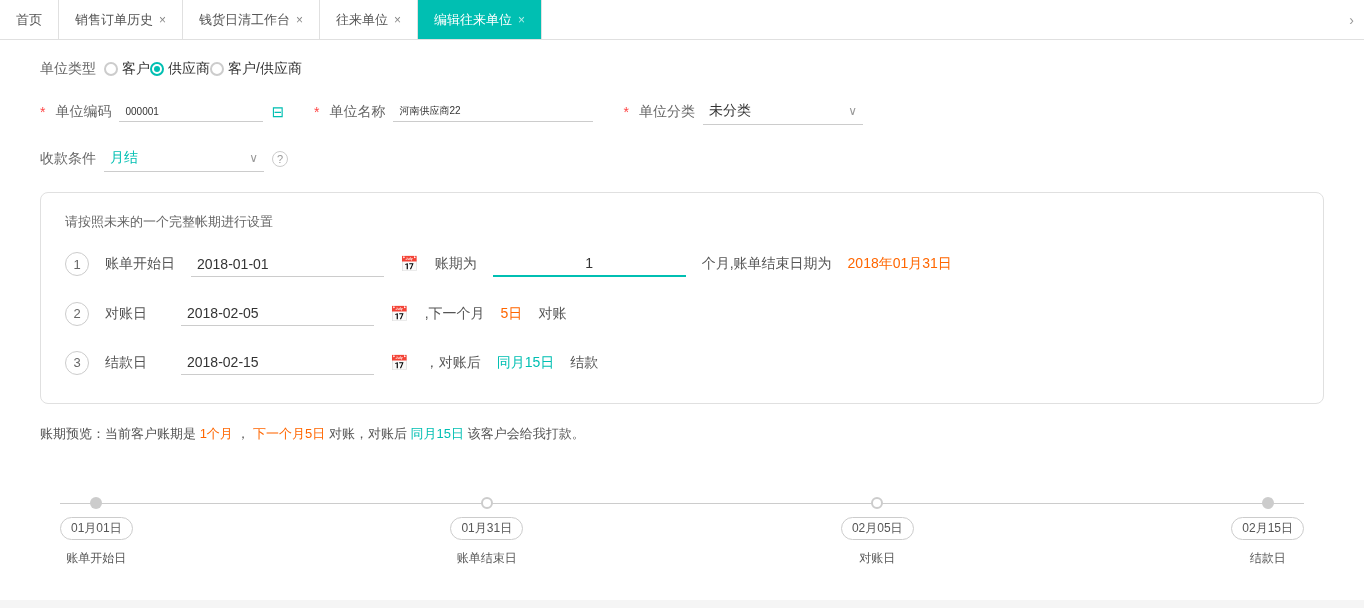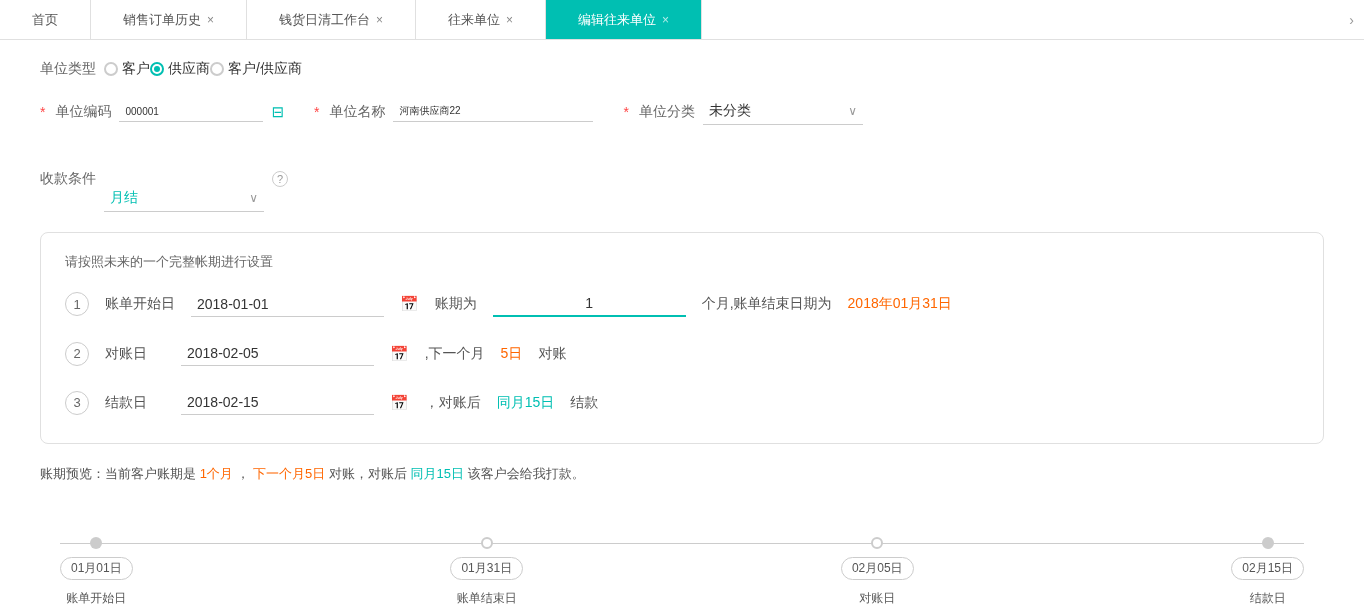--- a/index.html
+++ b/index.html
@@ -9,21 +9,21 @@
     .tabs-bar {
       display: flex;
       align-items: stretch;
       background: #fff;
       border-bottom: 1px solid #e0e0e0;
       height: 40px;
     }
     .tab-item {
       display: flex;
       align-items: center;
-      padding: 0 32px;
+      padding: 0 16px;
       cursor: pointer;
       color: #555;
       font-size: 13px;
       border-right: 1px solid #e0e0e0;
       position: relative;
       white-space: nowrap;
       gap: 6px;
     }
     .tab-item.active {
       background: #00bfb2;
@@ -304,21 +304,21 @@
       <div class="form-select-wrapper" style="min-width:160px; cursor:pointer;">
         <span class="select-value" style="color:#333;">未分类</span>
         <span class="chevron-icon">∨</span>
       </div>
     </div>
   </div>
 
   <div class="form-row">
     <div class="form-field">
       <span class="form-label">收款条件</span>
-      <div class="form-select-wrapper" style="min-width:160px; cursor:pointer; border-bottom: 1px solid #ccc; margin-top: 40px;">
+      <div class="form-select-wrapper" style="min-width:160px; cursor:pointer; border-bottom: 1px solid #ccc;">
         <span class="select-value">月结</span>
         <span class="chevron-icon">∨</span>
       </div>
       <span class="question-icon">?</span>
     </div>
   </div>
 
   <div class="panel-box">
     <div class="panel-title">请按照未来的一个完整帐期进行设置</div>
 

